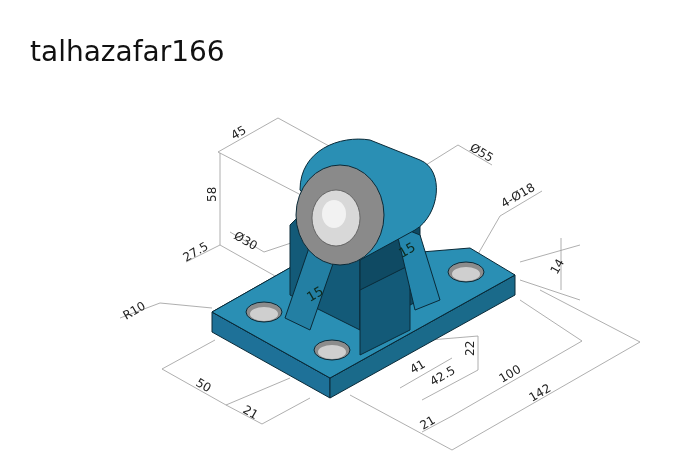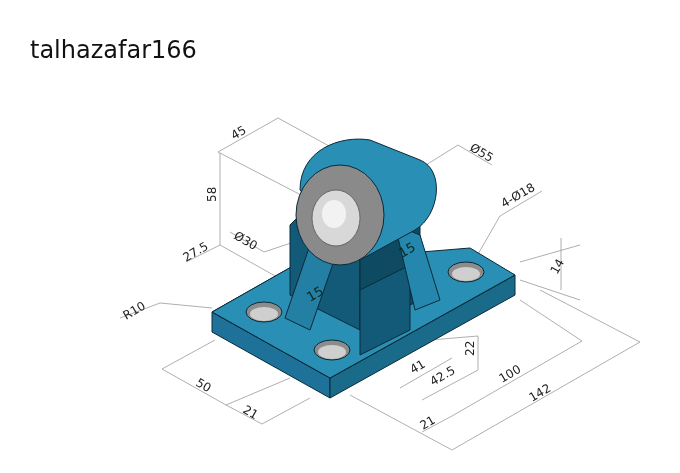--- a/index.html
+++ b/index.html
@@ -1,19 +1,19 @@
 <!DOCTYPE html>
 <html><head>
 <meta charset="utf-8">
 <style>
   html, body { margin: 0; padding: 0; background: #ffffff; }
   body { width: 680px; height: 473px; position: relative; overflow: hidden; font-family: "Liberation Sans", sans-serif; }
   .watermark {
     position: absolute; left: 30px; top: 38px;
-    font-family: "DejaVu Sans", sans-serif; font-size: 24px; color: #111111;
+    font-family: "DejaVu Sans", sans-serif; font-size: 28px; color: #111111;
     letter-spacing: 0px; line-height: 1;
   }
   svg.drawing { position: absolute; left: 0; top: 0; }
   .dim-text { font-family: "DejaVu Sans", sans-serif; font-size: 12px; fill: #222222; }
   .dim-text-green { font-family: "DejaVu Sans", sans-serif; font-size: 13px; fill: #0c2a1e; }
   .dl { stroke: #9a9a9a; stroke-width: 0.8; fill: none; }
   .edge { stroke: #0a2a38; stroke-width: 1; }
 </style>
 </head>
 <body>

